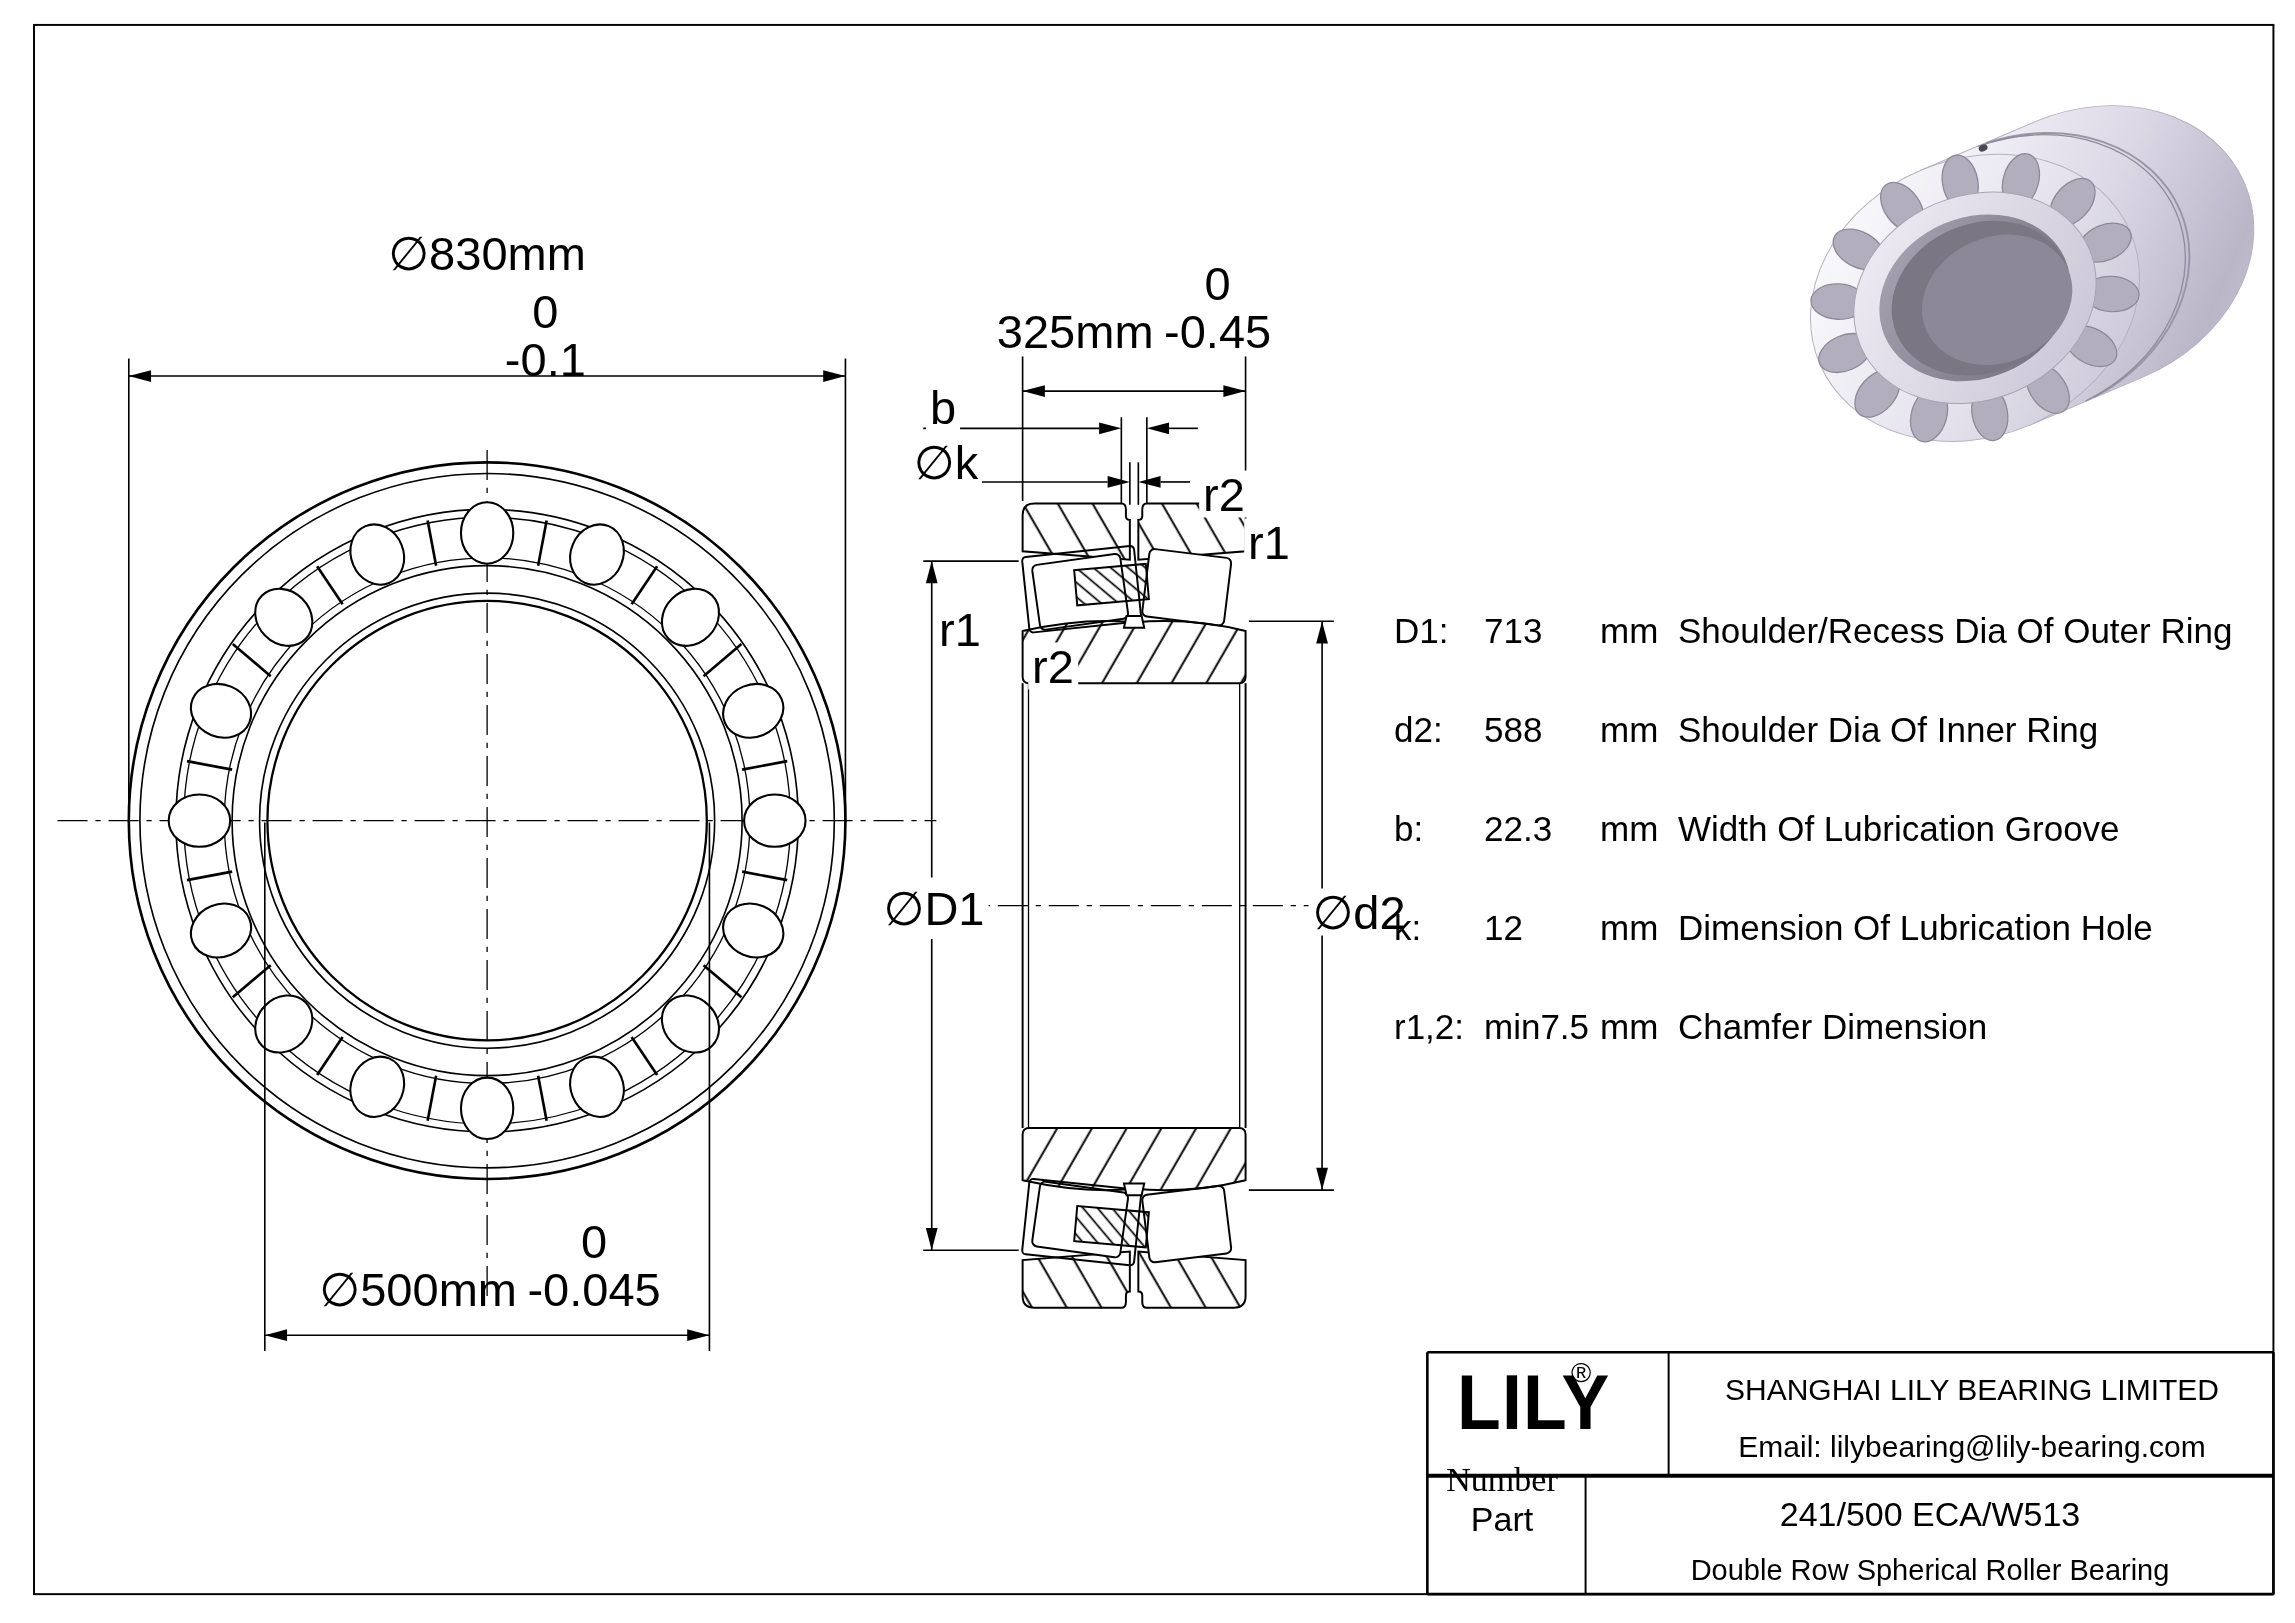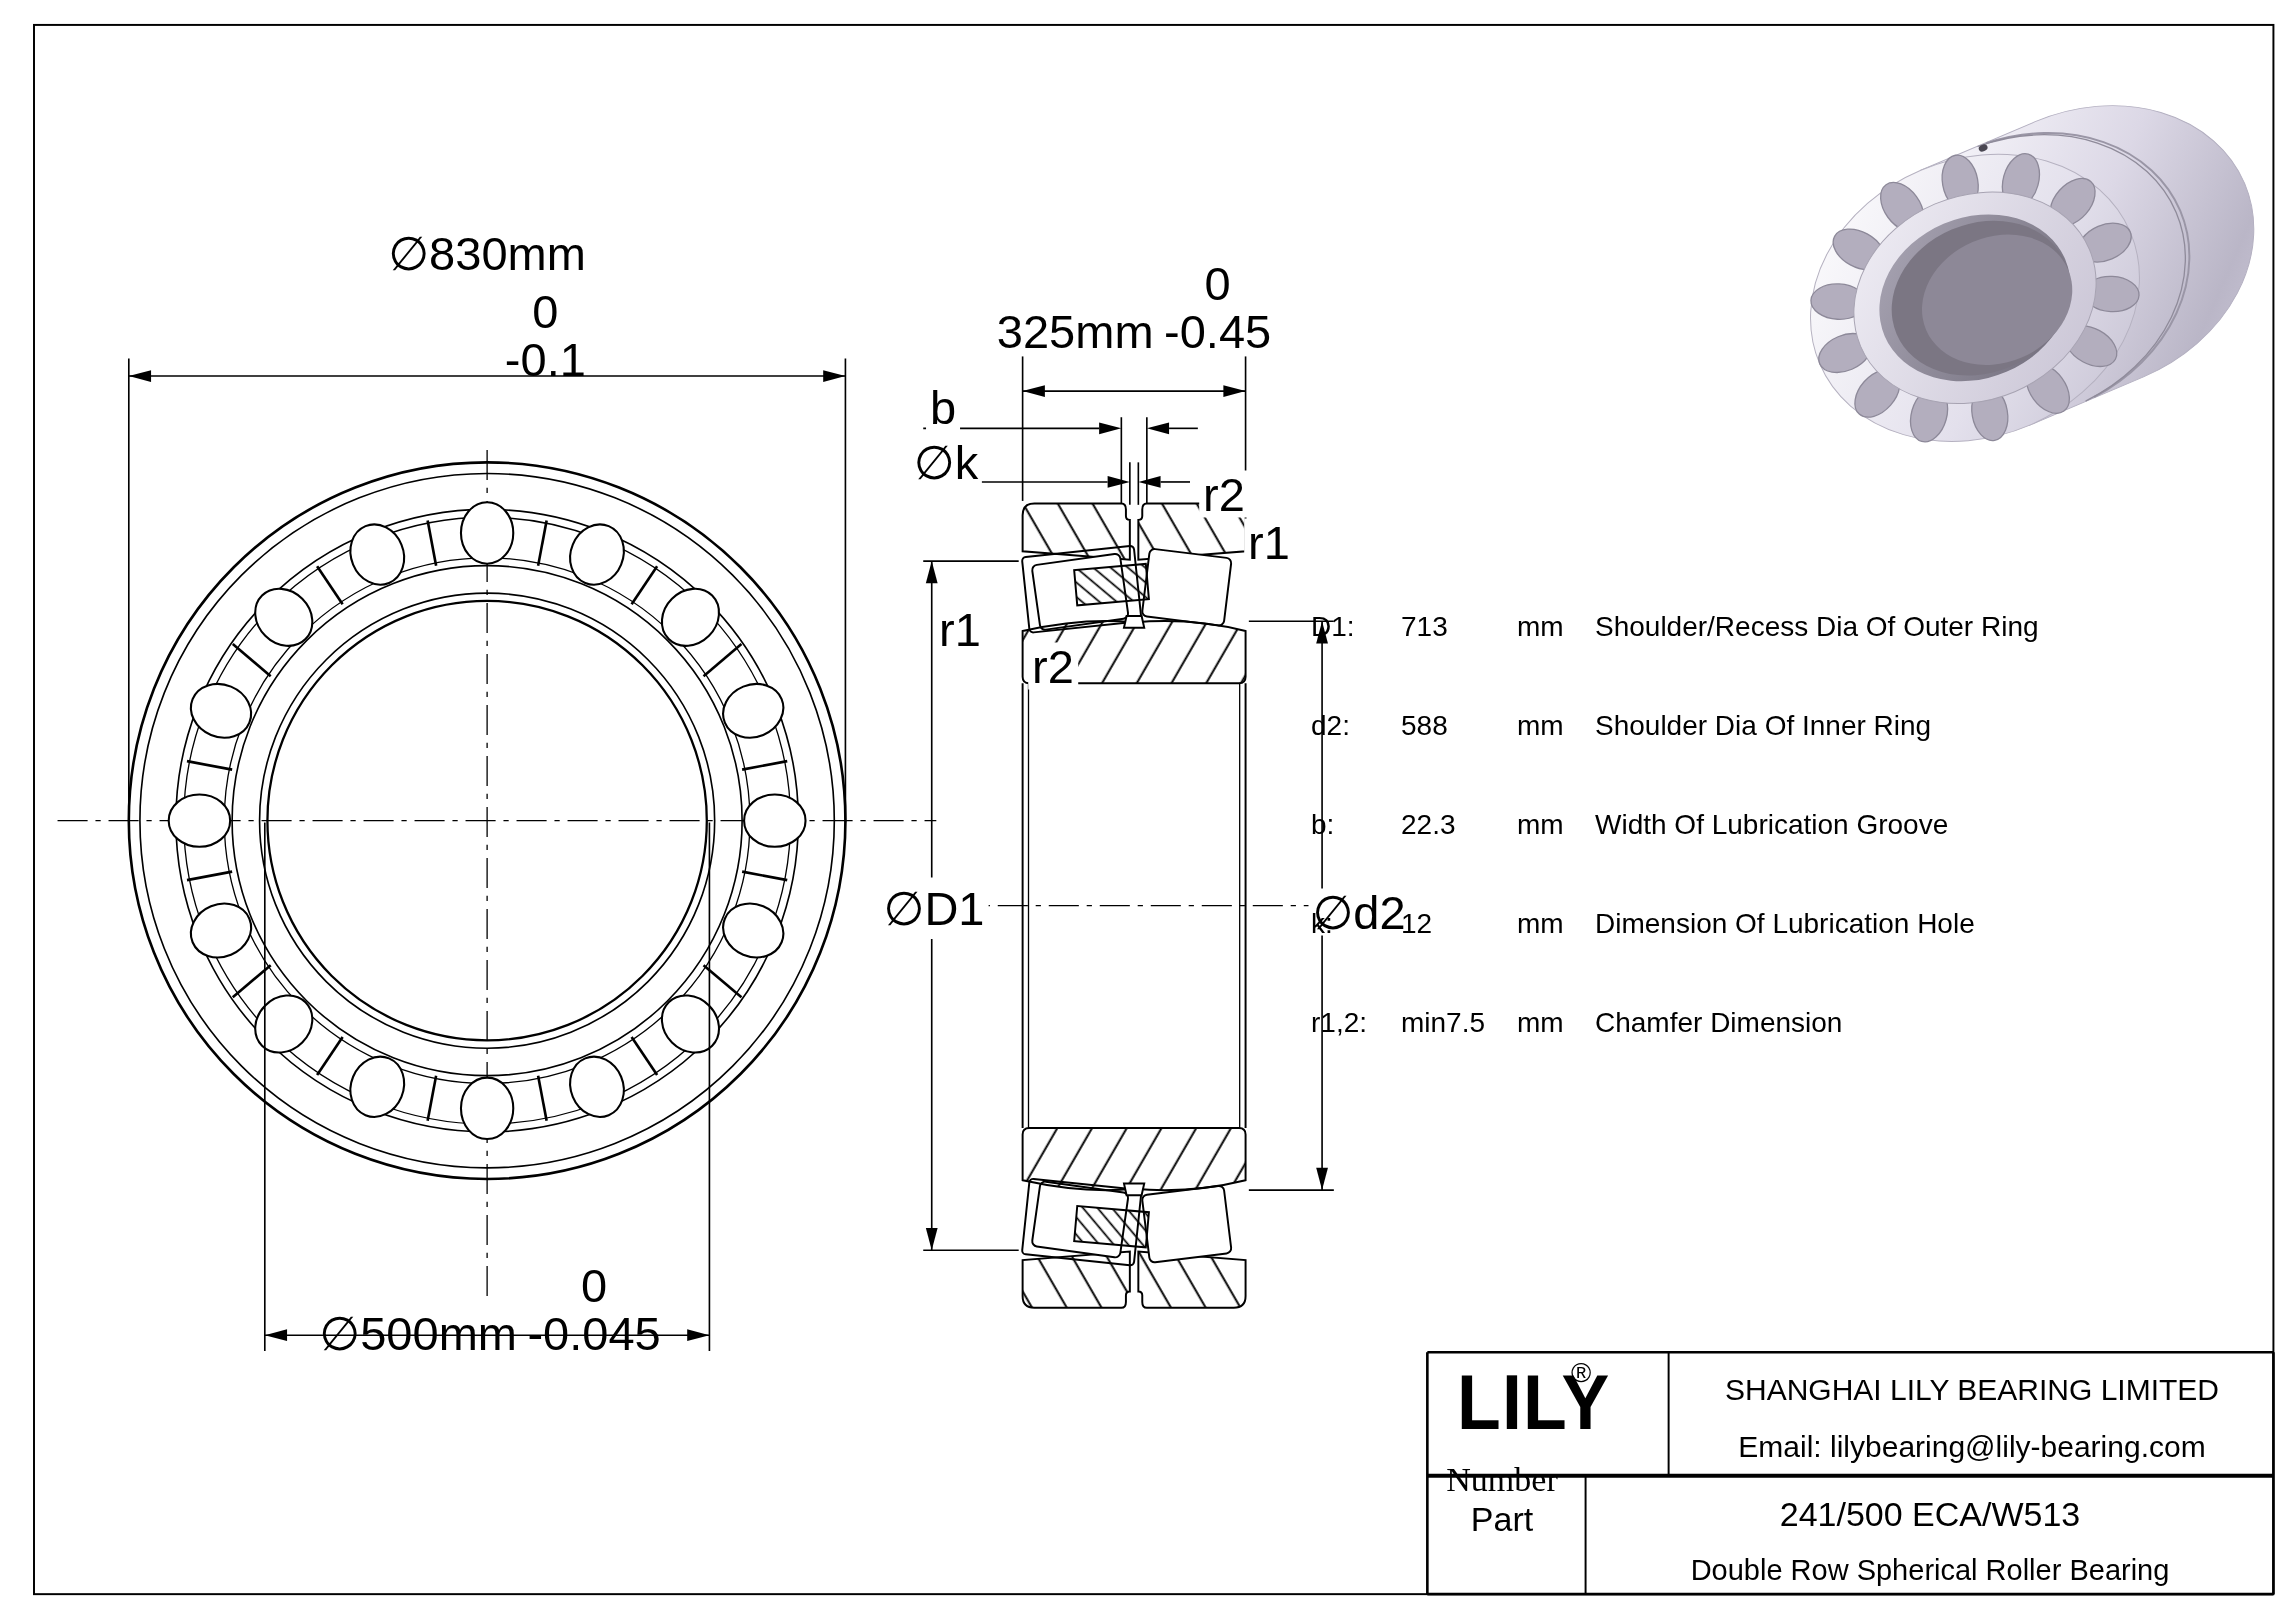--- a/index.html
+++ b/index.html
@@ -7,21 +7,21 @@
        font-family:"Liberation Sans", sans-serif;color:#000;}
   svg.art{position:absolute;left:0;top:0;width:2295px;height:1623px;}
   
   .dim{position:absolute;display:flex;align-items:flex-end;gap:10.5px;
        font-size:47px;line-height:1.02;white-space:nowrap;transform:translateX(-50%);}
   .dim .tol{display:flex;flex-direction:column;align-items:center;}
   
   .lbl{position:absolute;transform:translate(-50%,-50%);font-size:47px;
        white-space:nowrap;background:#fff;padding:0 3.9px;line-height:1;}
   
-  .spec{position:absolute;left:1311px;top:613px;font-size:28px;line-height:1;}
+  .spec{position:absolute;left:1394px;top:613px;font-size:35px;line-height:1;}
   .spec-row{display:flex;height:99px;align-items:flex-start;white-space:nowrap;}
   .spec-label{width:90px;}
   .spec-value{width:116px;}
   .spec-unit{width:78px;}
   
   .tb-text{position:absolute;transform:translate(-50%,-50%);white-space:nowrap;}
   .logo{position:absolute;left:1457px;top:1364px;font-size:77px;font-weight:bold;
         transform:scaleX(0.93);transform-origin:left top;letter-spacing:1.3px;line-height:1;}
   .logo-reg{position:absolute;left:1571px;top:1359px;font-size:27.5px;line-height:1;}
 </style>
@@ -325,21 +325,21 @@
 </svg>
 
 <div class="dim" style="left:487px;top:230px;flex-direction:column;">
   <span>∅830mm</span>
   <span class="tol">
     <span>0</span>
     <span>-0.1</span>
   </span>
 </div>
 
-<div class="dim" style="left:490px;top:1262px;justify-content:space-between;">
+<div class="dim" style="left:490px;top:1218px;justify-content:space-between;">
   <span>∅500mm</span>
   <span class="tol">
     <span>0</span>
     <span>-0.045</span>
   </span>
 </div>
 
 <div class="dim" style="left:1134px;top:260px;">
   <span>325mm</span>
   <span class="tol">

